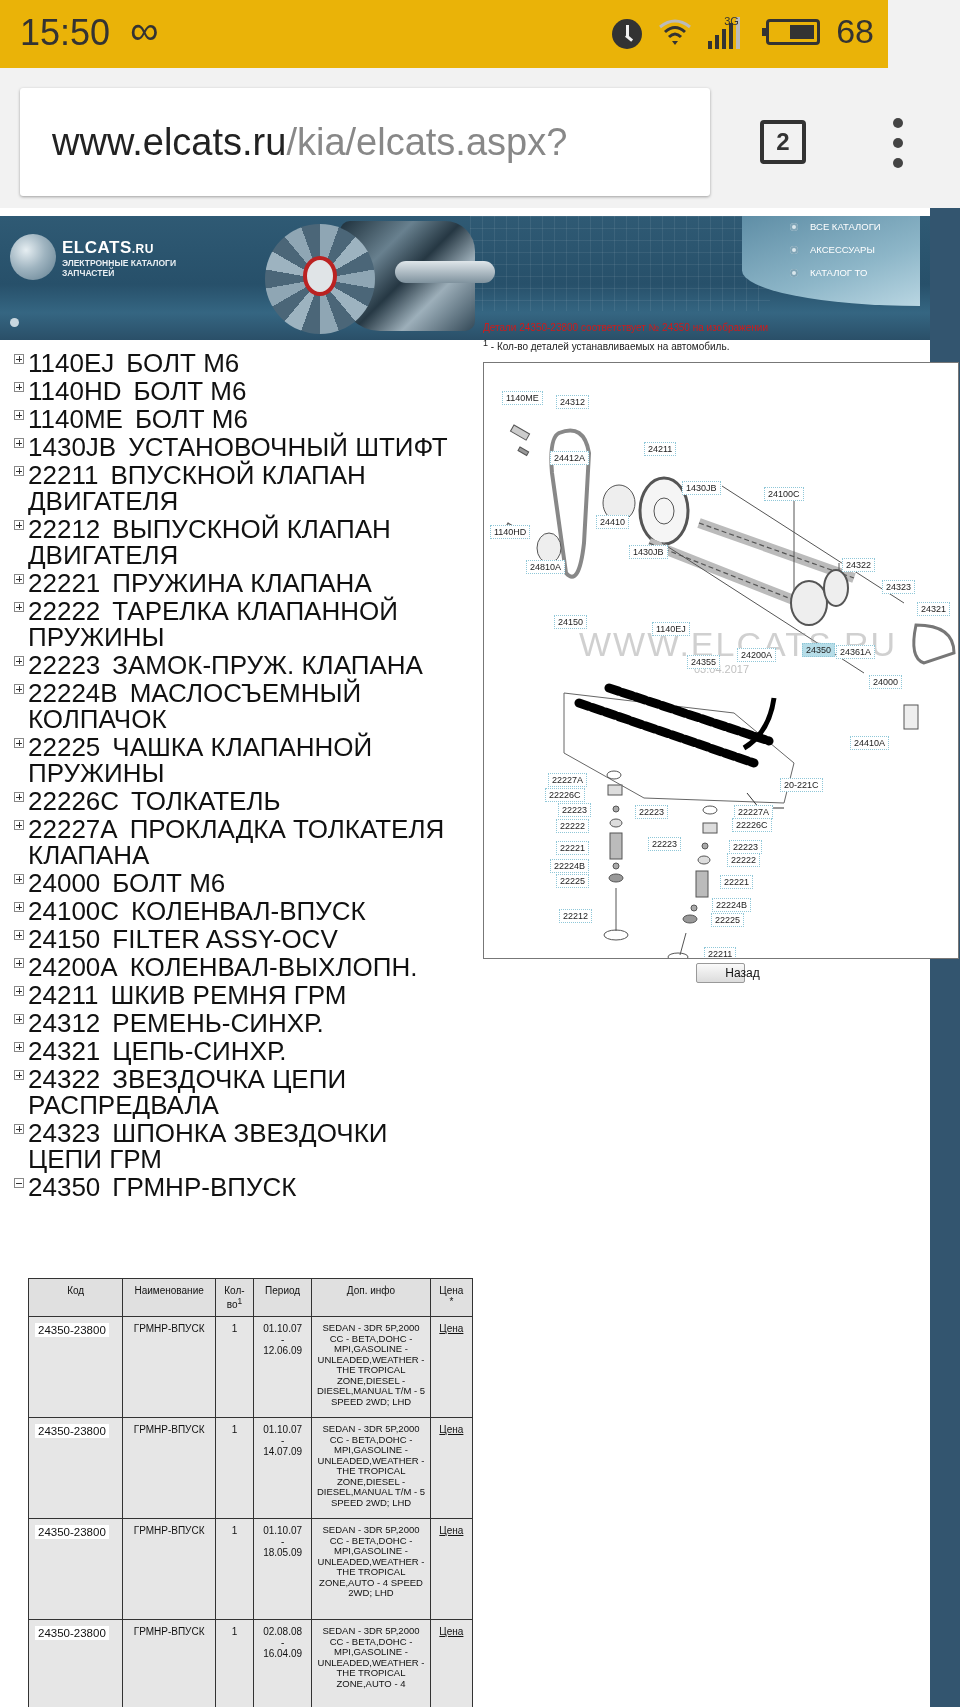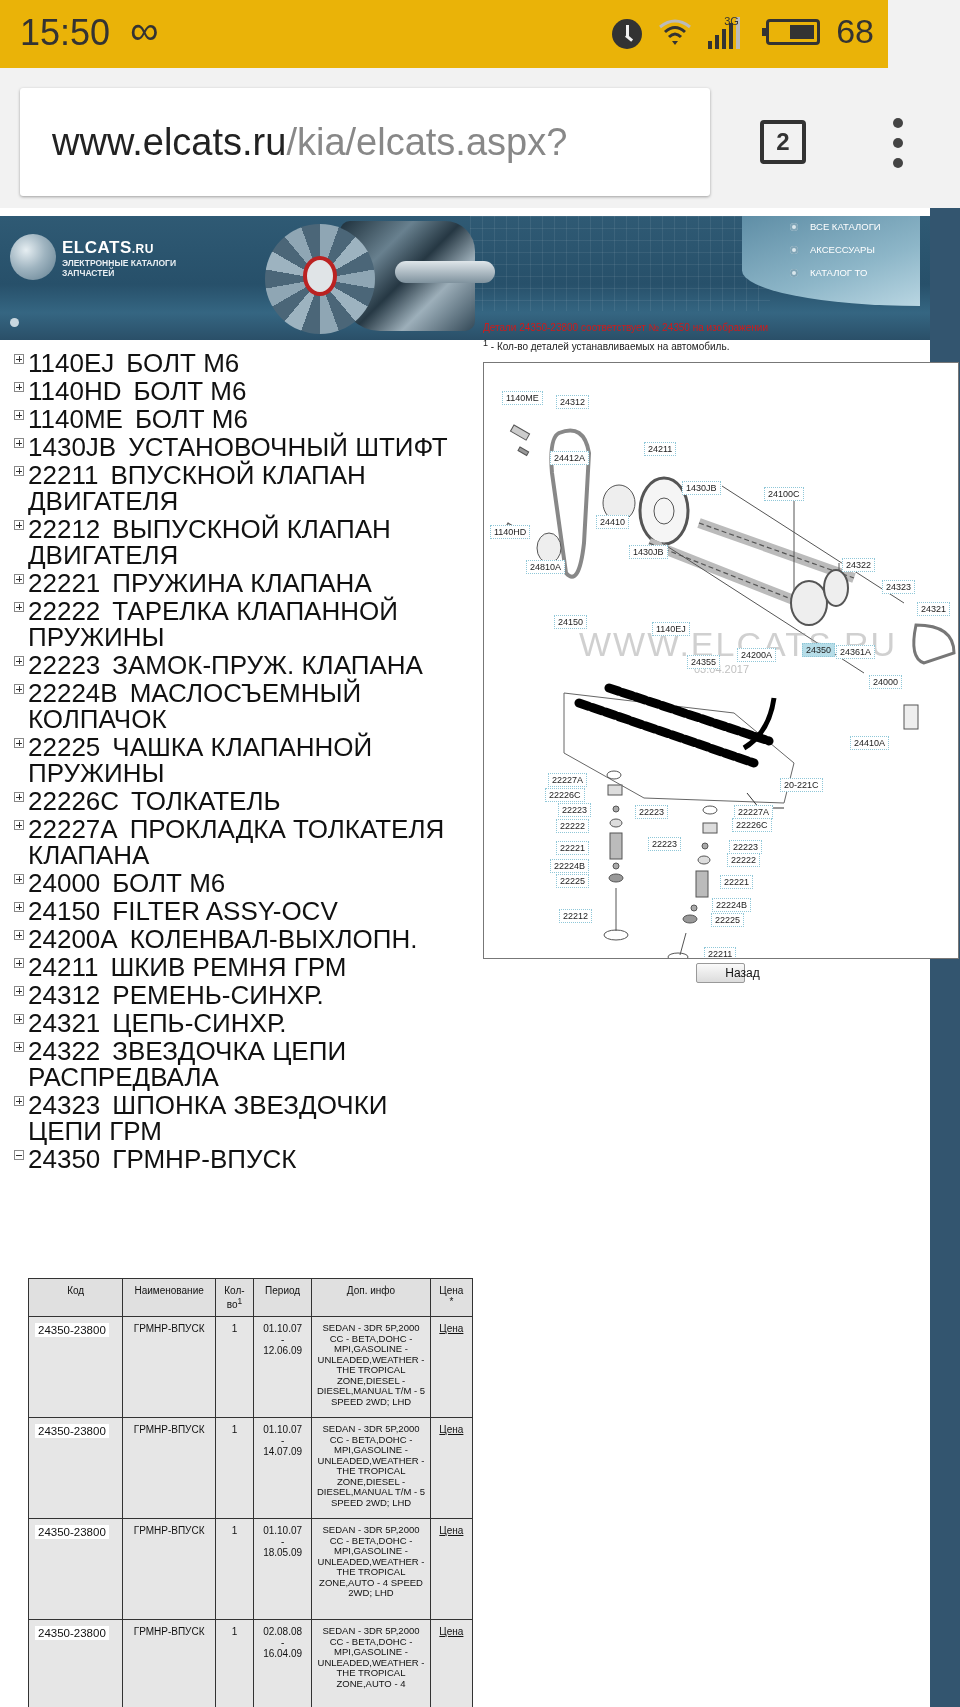--- a/index.html
+++ b/index.html
@@ -211,20 +211,24 @@
         <span class="tree-toggle plus"></span>
         <span class="tree-text"><span class="tree-code">22226C</span><span>ТОЛКАТЕЛЬ</span></span>
       </div>
       <div class="tree-item">
         <span class="tree-toggle plus"></span>
         <span class="tree-text"><span class="tree-code">22227A</span><span>ПРОКЛАДКА ТОЛКАТЕЛЯ КЛАПАНА</span></span>
       </div>
       <div class="tree-item">
         <span class="tree-toggle plus"></span>
         <span class="tree-text"><span class="tree-code">24000</span><span>БОЛТ М6</span></span>
+      </div>
+      <div class="tree-item">
+        <span class="tree-toggle plus"></span>
+        <span class="tree-text"><span class="tree-code">24100C</span><span>КОЛЕНВАЛ-ВПУСК</span></span>
       </div>
       <div class="tree-item">
         <span class="tree-toggle plus"></span>
         <span class="tree-text"><span class="tree-code">24150</span><span>FILTER ASSY-OCV</span></span>
       </div>
       <div class="tree-item">
         <span class="tree-toggle plus"></span>
         <span class="tree-text"><span class="tree-code">24200A</span><span>КОЛЕНВАЛ-ВЫХЛОПН.</span></span>
       </div>
       <div class="tree-item">

